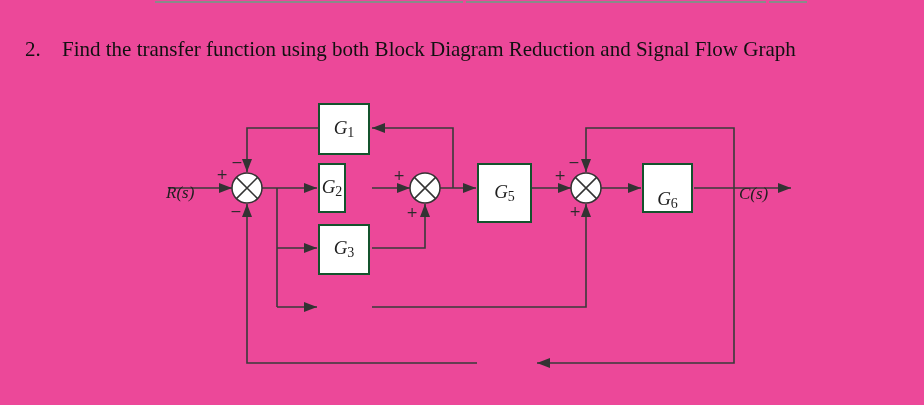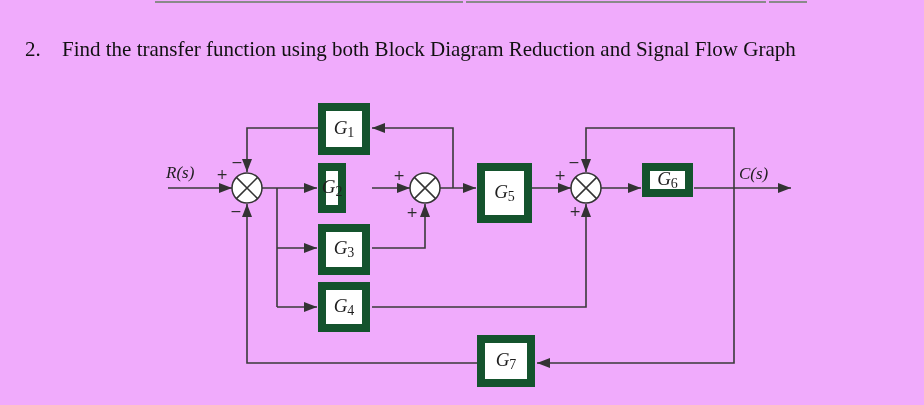--- a/index.html
+++ b/index.html
@@ -1,20 +1,20 @@
 <!DOCTYPE html>
 <html><head>
 <meta charset="utf-8">
 <style>
   html, body { margin: 0; padding: 0; background: #ffffff; }
   #canvas {
     position: relative;
     width: 924px;
     height: 405px;
-    background: #f0abfc;
+    background: #ec4899;
     font-family: "Liberation Serif", serif;
     color: #1a1a1a;
     overflow: hidden;
   }
   .rule-seg {
     position: absolute;
     top: 1px;
     height: 2px;
     background: #8a8a8a;
   }
@@ -26,21 +26,21 @@
     font-size: 21px;
     line-height: 25px;
     color: #111;
     white-space: nowrap;
   }
   #title .num { display: inline-block; width: 37px; }
   #wires { position: absolute; left: 0; top: 0; }
   .block {
     position: absolute;
     box-sizing: border-box;
-    border: 8px solid #14532d;
+    border: 2px solid #14532d;
     background: #ffffff;
     display: flex;
     align-items: center;
     justify-content: center;
   }
   .blk-label {
     font-size: 19px;
     color: #1e1e1e;
     font-style: italic;
     line-height: 1;
@@ -50,20 +50,21 @@
     font-size: 14px;
     vertical-align: -0.22em;
     line-height: 1;
   }
   .sig-label {
     position: absolute;
     font-style: italic;
     font-size: 17px;
     color: #1e1e1e;
     white-space: nowrap;
+    margin-top: 20px;
   }
   .sign {
     position: absolute;
     transform: translate(-50%, -50%);
     font-family: "DejaVu Sans", sans-serif;
     font-size: 14px;
     font-weight: 500;
     color: #2b2b2b;
     line-height: 1;
   }
@@ -129,31 +130,25 @@
 
   <div class="block" style="left:318px; top:103px; width:52px; height:52px;">
     <span class="blk-label"><span>G</span><sub>1</sub></span>
   </div>
   <div class="block" style="left:318px; top:163px; width:28px; height:50px;">
     <span class="blk-label"><span>G</span><sub>2</sub></span>
   </div>
   <div class="block" style="left:318px; top:224px; width:52px; height:51px;font-family:Liberation Serif, serif;">
     <span class="blk-label"><span>G</span><sub>3</sub></span>
   </div>
-  <div class="block" style="left:318px; top:282px; width:52px; height:50px;">
-    <span class="blk-label"><span>G</span><sub>4</sub></span>
-  </div>
   <div class="block" style="left:477px; top:163px; width:55px; height:60px;">
     <span class="blk-label"><span>G</span><sub>5</sub></span>
   </div>
-  <div class="block" style="left:642px; top:163px; width:51px; height:34px;">
+  <div class="block" style="left:642px; top:163px; width:51px; height:50px;align-items:flex-end;">
     <span class="blk-label"><span>G</span><sub>6</sub></span>
-  </div>
-  <div class="block" style="left:477px; top:335px; width:58px; height:52px;">
-    <span class="blk-label"><span>G</span><sub>7</sub></span>
   </div>
 
   <div class="sig-label" style="left:166px; top:163px;">R(s)</div>
   <div class="sig-label" style="left:739px; top:164px;">C(s)</div>
 
   <span class="sign" style="left:222px; top:174px;">+</span>
   <span class="sign" style="left:237px; top:162px;">−</span>
   <span class="sign" style="left:236px; top:211px;">−</span>
 
   <span class="sign" style="left:399px; top:175px;">+</span>

